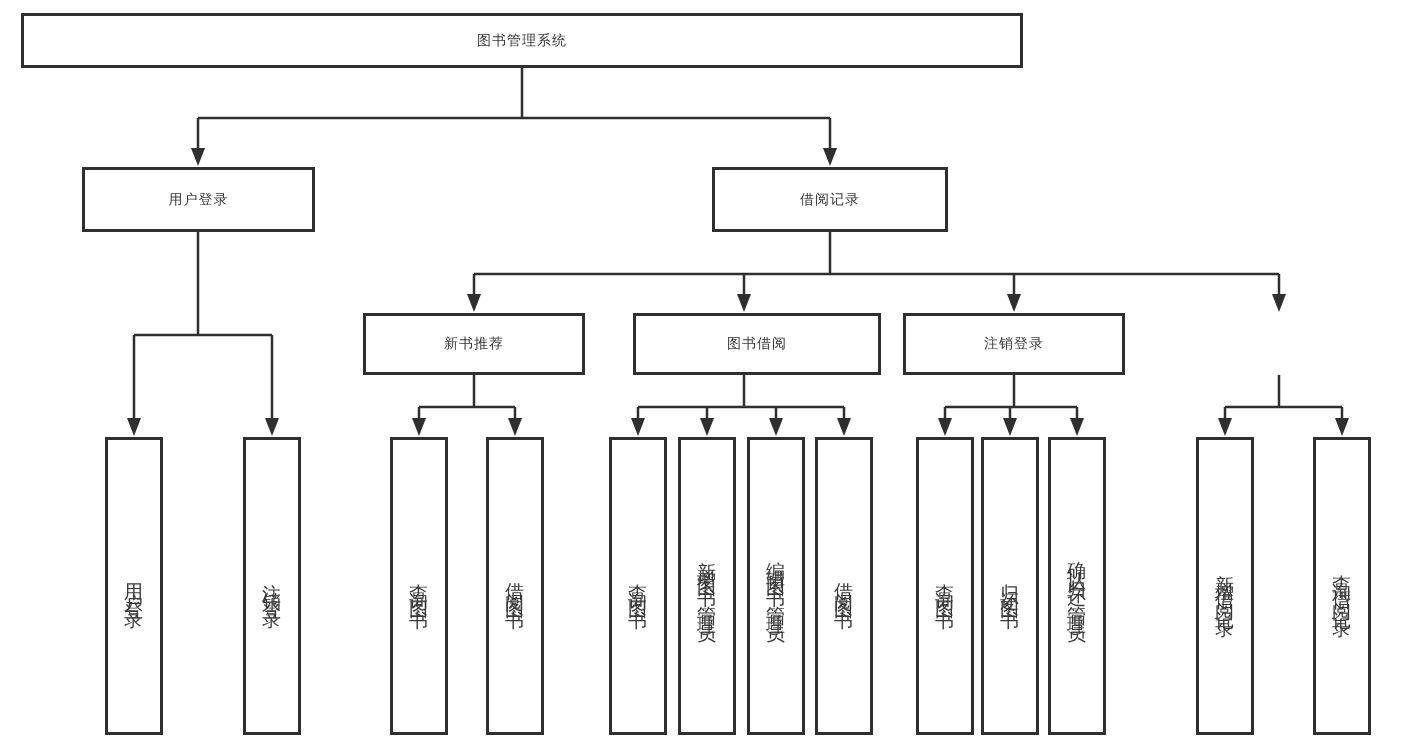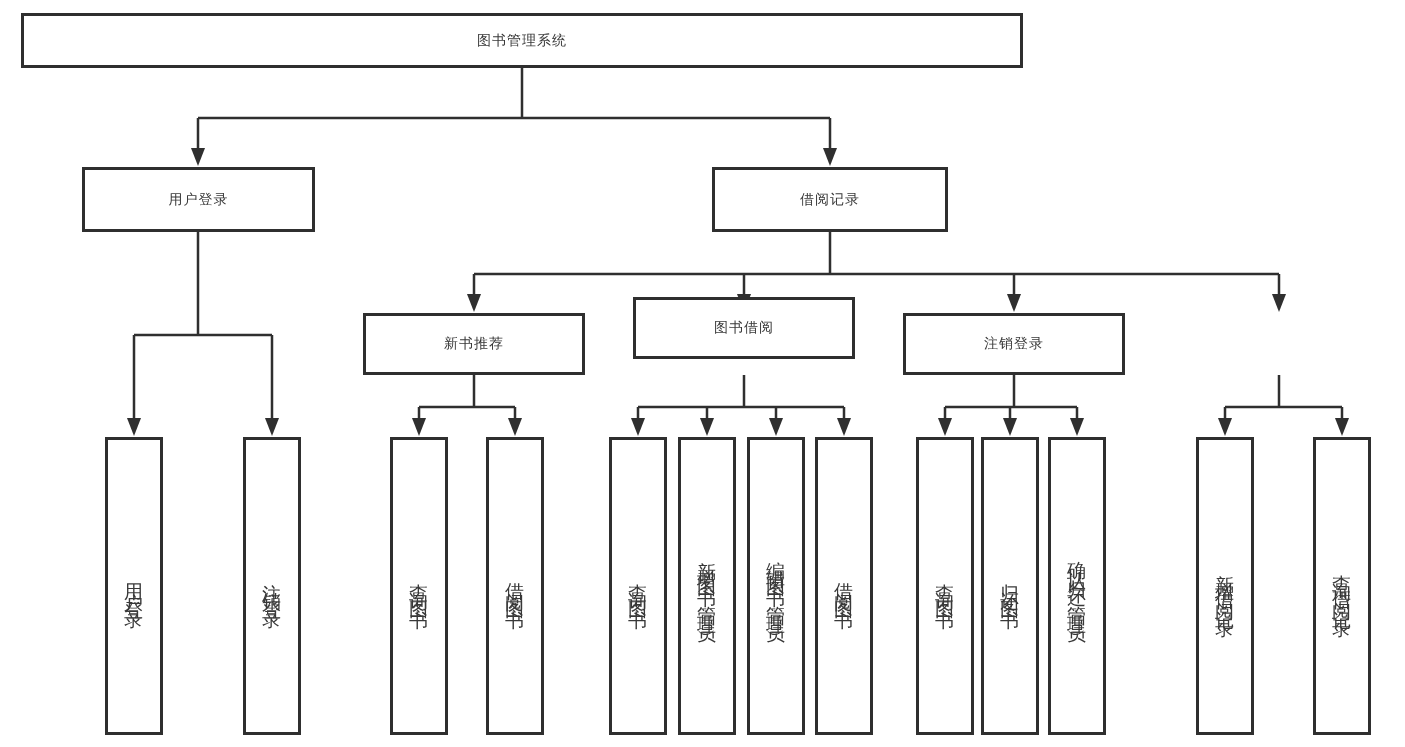--- a/index.html
+++ b/index.html
@@ -97,21 +97,21 @@
   <div class="box" style="left:82px;top:167px;width:233px;height:65px">
     <span class="hlabel">用户登录</span>
   </div>
   <div class="box" style="left:712px;top:167px;width:236px;height:65px">
     <span class="hlabel">借阅记录</span>
   </div>
 
   <div class="box" style="left:363px;top:313px;width:222px;height:62px">
     <span class="hlabel">新书推荐</span>
   </div>
-  <div class="box" style="left:633px;top:297px;width:222px;height:62px">
+  <div class="box" style="left:633px;top:313px;width:248px;height:62px">
     <span class="hlabel">图书借阅</span>
   </div>
   <div class="box" style="left:903px;top:313px;width:222px;height:62px">
     <span class="hlabel">注销登录</span>
   </div>
 
   <div class="box leaf" style="left:105px">
     <span class="vtext">用户登录</span>
   </div>
   <div class="box leaf" style="left:243px">

